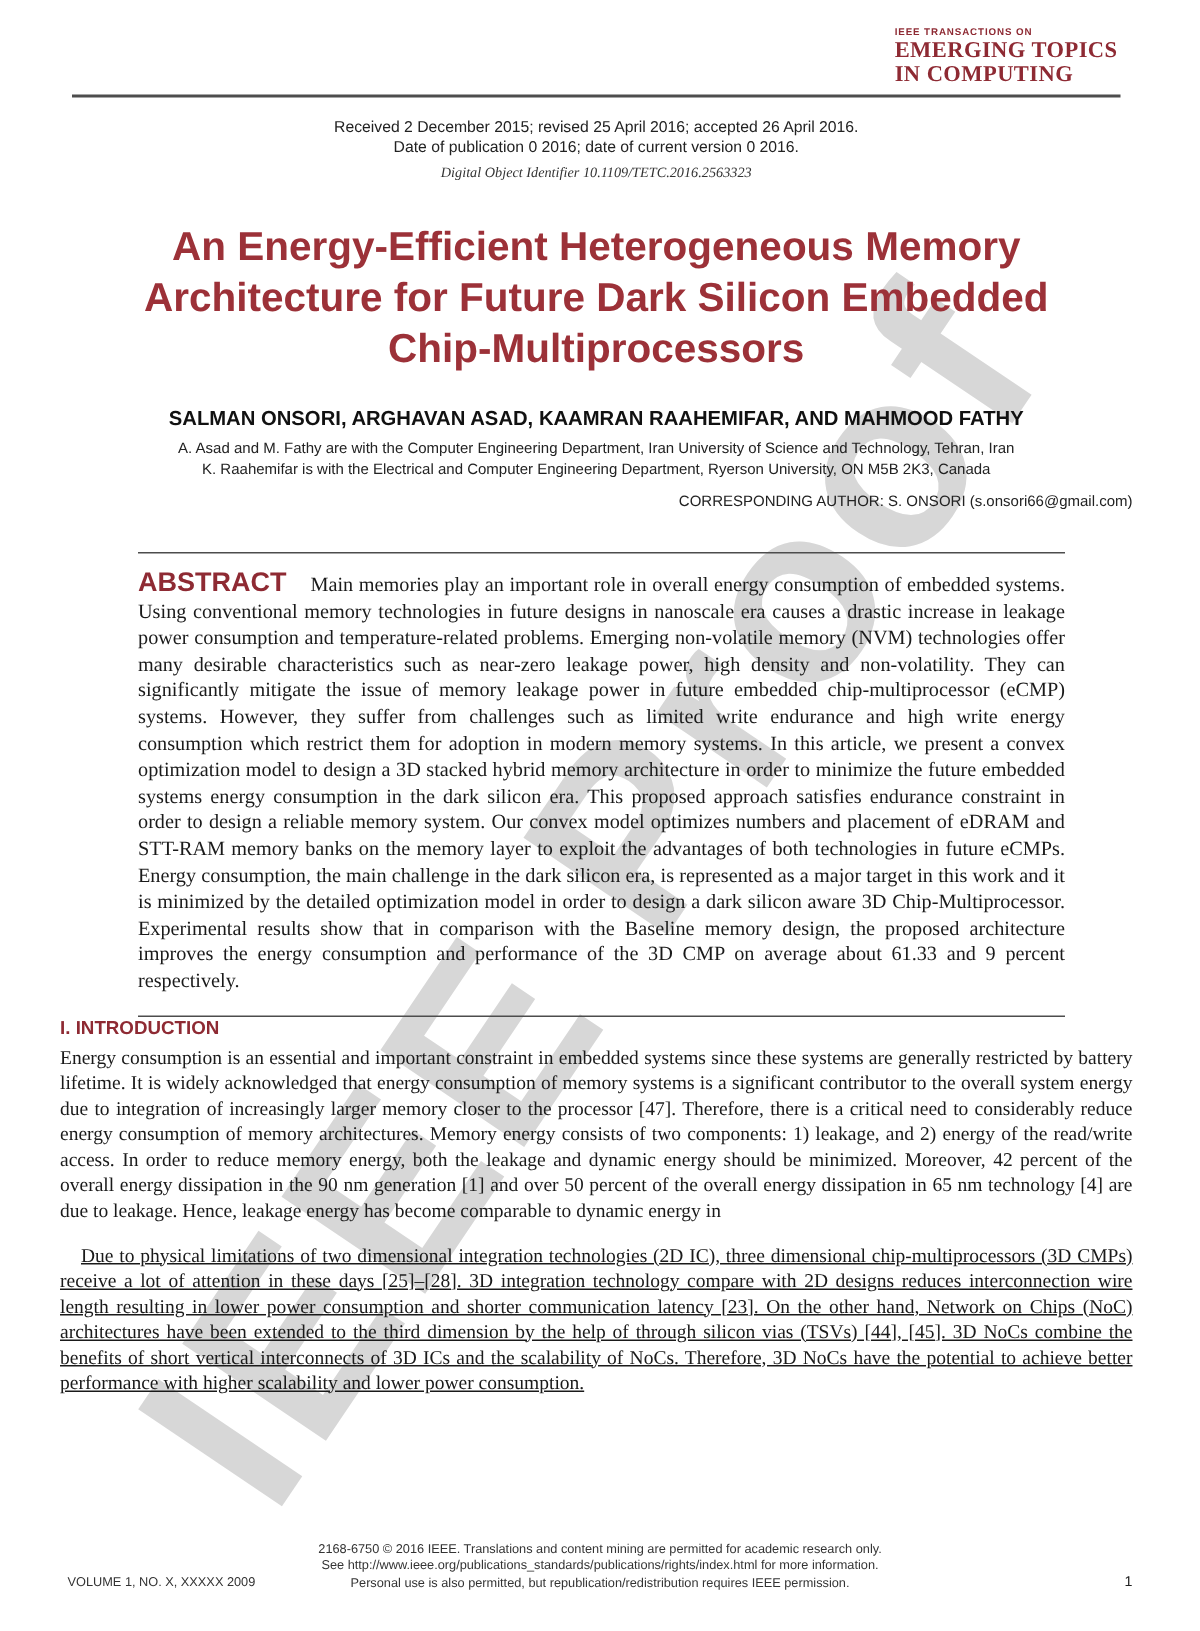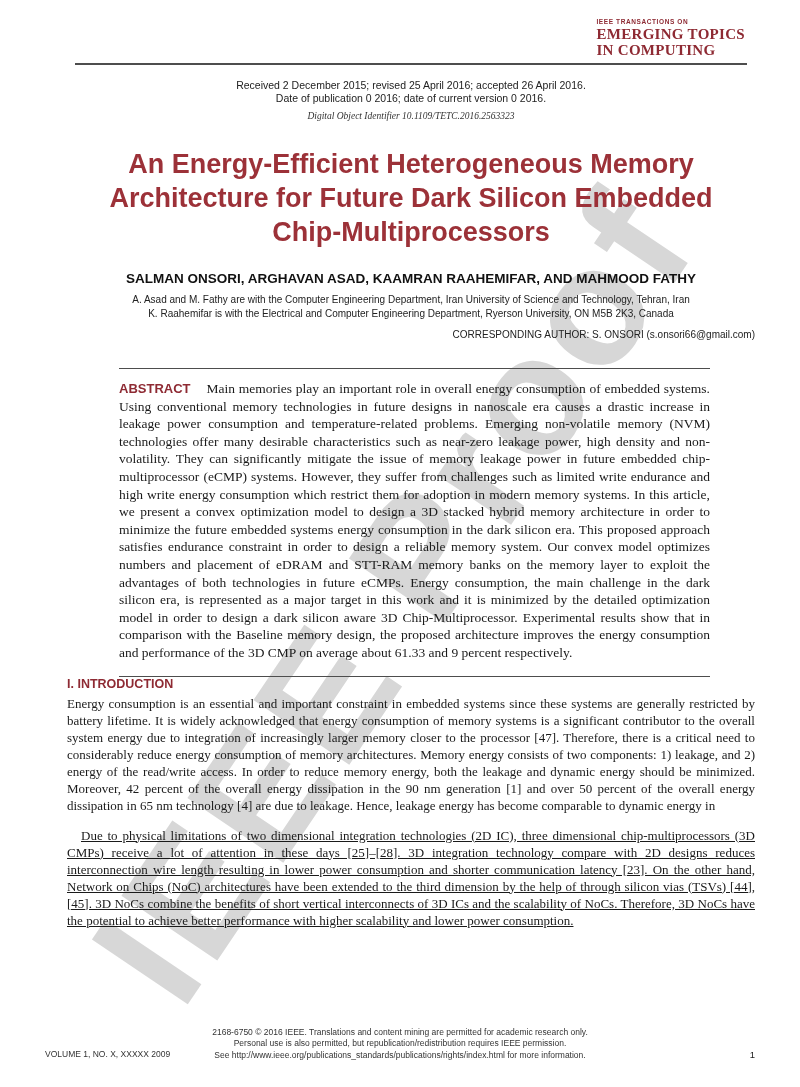--- a/index.html
+++ b/index.html
@@ -30,21 +30,21 @@
     letter-spacing:6px;
     color:var(--watermark-color);
     transform:rotate(-56deg);
     white-space:nowrap;
     z-index:0;
     user-select:none;
   }
   .content{
     position:relative;
     z-index:1;
-    padding:18px 45px 0 67px;
+    padding:18px 45px 0 40px;
   }
   
   .masthead-row{display:flex;justify-content:flex-end;}
   .masthead{
     font-family:"Liberation Sans", sans-serif;
     color:var(--accent);
     text-align:left;
     margin-right:10px;
   }
   .masthead .m-small{
@@ -115,21 +115,21 @@
     font-size:13.5px;line-height:17.6px;
   }
   .index-par{
     margin:14px 0 0 0;
     text-align:justify;
     font-size:13.5px;line-height:18px;
   }
   .par-label{
     font-family:"Liberation Sans", sans-serif;
     font-weight:bold;
-    font-size:13px;
+    font-size:18px;
     color:var(--accent);
     margin-right:16px;
   }
   .abstract-block .bottom-rule{margin-top:14px;}
   
   .columns{
     display:flex;
     gap:13px;
     flex-direction:column;
   }
@@ -215,20 +215,20 @@
       <div class="col">
         <p class="body-par indent">Due to physical limitations of two dimensional integration technologies (2D IC), three dimensional chip-multiprocessors (3D CMPs) receive a lot of attention in these days [25]–[28]. 3D integration technology compare with 2D designs reduces interconnection wire length resulting in lower power consumption and shorter communication latency [23]. On the other hand, Network on Chips (NoC) architectures have been extended to the third dimension by the help of through silicon vias (TSVs) [44], [45]. 3D NoCs combine the benefits of short vertical interconnects of 3D ICs and the scalability of NoCs. Therefore, 3D NoCs have the potential to achieve better performance with higher scalability and lower power consumption.</p>
       </div>
     </div>
 
   </div>
 
   <div class="footer">
     <div class="footer-center">
       <div>2168-6750 © 2016 IEEE.  Translations and content mining are permitted for academic research only.</div>
+      <div>See http://www.ieee.org/publications_standards/publications/rights/index.html for more information.</div>
       <div>Personal use is also permitted, but republication/redistribution requires IEEE permission.</div>
-      <div>See http://www.ieee.org/publications_standards/publications/rights/index.html for more information.</div>
     </div>
     <div class="footer-left">VOLUME 1, NO. X, XXXXX 2009</div>
     <div class="footer-right">1</div>
   </div>
 
 </div>
 
 </body></html>

